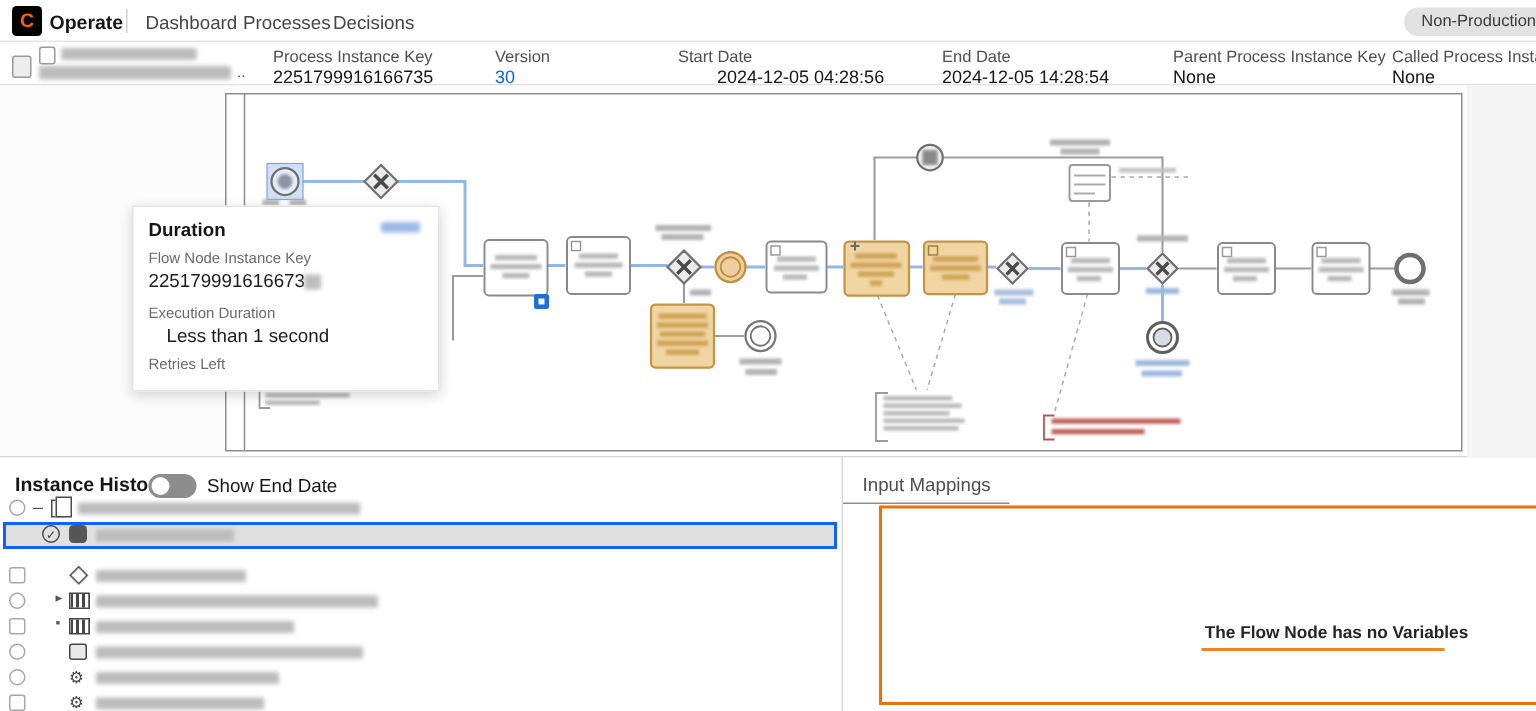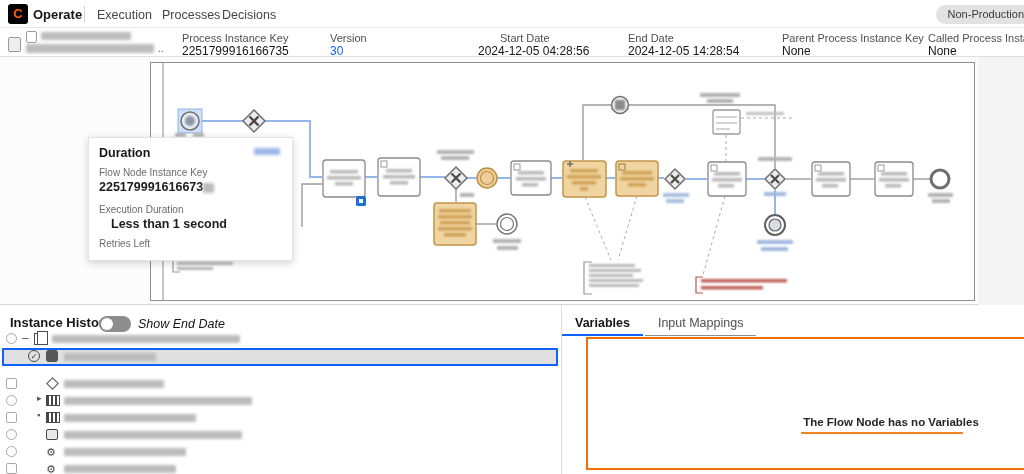--- a/index.html
+++ b/index.html
@@ -26,30 +26,30 @@
   .mini-icon { border:1.2px solid #9a9a9a; border-radius:2px; background:#ededed; }
 
   
   #diagram { left:0; top:57px; width:1024px; height:248px; background:#fcfcfc; border-bottom:1px solid #d6d6d6; }
 
   
   #popup { left:88px; top:137px; width:205px; height:124px; background:#fff; z-index:30;
     border:1px solid #e4e4e4; box-shadow:0 2px 8px rgba(0,0,0,.18); }
   #popup .title { left:10px; top:8px; font-size:12.5px; font-weight:bold; }
   #popup .plabel { font-size:10px; color:#6b6b6b; }
-  #popup .pvalue { font-size:12.5px; color:#1c1c1c;font-weight:bold; }
+  #popup .pvalue { font-size:12.5px; color:#1c1c1c; }
   .blurchip { display:inline-block; vertical-align:middle; }
 
   
   #history-panel { left:0; top:305px; width:561px; height:169px; background:#fff; }
   #hdivider { left:561px; top:305px; width:1px; height:169px; background:#dcdcdc; }
   #history-title { left:10px; top:10px; font-size:13px; font-weight:bold; }
   #toggle { left:99px; top:11px; width:32px; height:16px; border-radius:8px; background:#8d8d8d; cursor:pointer; }
   #toggle .knob { position:absolute; left:2px; top:2px; width:12px; height:12px; border-radius:50%; background:#fff; }
-  #toggle-label { left:138px; top:12px; font-size:12.5px; color:#161616;font-style:italic; }
+  #toggle-label { left:138px; top:12px; font-size:12.5px; color:#161616; }
 
   .hrow { position:absolute; left:2px; width:556px; height:16px; cursor:pointer; }
   .hrow.sel { background:#e0e0e0; outline:2px solid #0f62fe; outline-offset:-2px; height:18px; }
   .hstate { top:2px; width:11px; height:11px; border:1.6px solid #a9a9a9; filter:blur(.4px); }
   .hstate.circ { border-radius:50%; }
   .hstate.sq { border-radius:2px; }
   .hcheck { top:2px; width:12px; height:12px; border:1.2px solid #4c4c4c; border-radius:50%;
     font-size:8px; line-height:11px; text-align:center; color:#3c3c3c; }
   .hexp { top:0px; font-size:12px; color:#555; }
   .hicon { top:2px; filter:blur(.5px); }
@@ -73,40 +73,40 @@
   #empty-msg { left:193px; top:77px; width:220px; text-align:center; font-size:11.5px; font-weight:bold; color:#252525; }
   #empty-underline { left:213px; top:93px; width:162px; height:2px; background:#f48221; }
 </style>
 </head>
 <body>
 
 <div class="abs" id="appbar">
   <div class="abs" id="logo">C</div>
   <div class="abs" id="appname">Operate</div>
   <div class="abs" id="appbar-divider"></div>
-  <div class="abs navitem" style="left:97px">Execution</div>
+  <div class="abs navitem" style="left:97px">Dashboard</div>
   <div class="abs navitem" style="left:162px">Processes</div>
   <div class="abs navitem" style="left:222px">Decisions</div>
   <div class="abs" id="env-badge">Non-Production</div>
 </div>
 
 <div class="abs" id="instancebar">
   <span class="abs mini-icon" style="left:8px;top:9px;width:13px;height:15px"></span>
   <span class="abs mini-icon" style="left:26px;top:3px;width:11px;height:12px;background:#fff"></span>
   <span class="abs blurbar" style="left:41px;top:4px;width:90px;height:8px"></span>
   <span class="abs blurbar" style="left:26px;top:16px;width:128px;height:9px"></span>
   <span class="abs" style="left:158px;top:15px;font-size:10px;color:#555">..</span>
 
   <div class="abs field-label" style="left:182px;top:4px">Process Instance Key</div>
   <div class="abs field-value" style="left:182px;top:16px">2251799916166735</div>
 
   <div class="abs field-label" style="left:330px;top:4px">Version</div>
   <div class="abs field-value link-blue" style="left:330px;top:16px">30</div>
 
-  <div class="abs field-label" style="left:500px;top:4px">Start Date</div>
+  <div class="abs field-label" style="left:452px;top:4px">Start Date</div>
   <div class="abs field-value" style="left:478px;top:16px">2024-12-05 04:28:56</div>
 
   <div class="abs field-label" style="left:628px;top:4px">End Date</div>
   <div class="abs field-value" style="left:628px;top:16px">2024-12-05 14:28:54</div>
 
   <div class="abs field-label" style="left:782px;top:4px">Parent Process Instance Key</div>
   <div class="abs field-value" style="left:782px;top:16px">None</div>
 
   <div class="abs field-label" style="left:928px;top:4px">Called Process Instances</div>
   <div class="abs field-value" style="left:928px;top:16px">None</div>
@@ -405,20 +405,19 @@
   <div class="hrow" style="top:156px">
     <span class="abs hstate sq" style="left:4px"></span>
     <span class="abs hicon ic-gear" style="left:44px">⚙</span>
     <span class="abs hblur blurbar" style="left:62px;width:112px"></span>
   </div>
 </div>
 <div class="abs" id="hdivider"></div>
 
 <div class="abs" id="vars-panel">
   <div class="abs" id="tabs">
-    <div class="tab active">Variables</div>
     <div class="tab">Input Mappings</div>
   </div>
   <div class="abs" id="empty-box">
     <div class="abs" id="empty-msg">The Flow Node has no Variables</div>
     <div class="abs" id="empty-underline"></div>
   </div>
 </div>
 
 </body></html>

